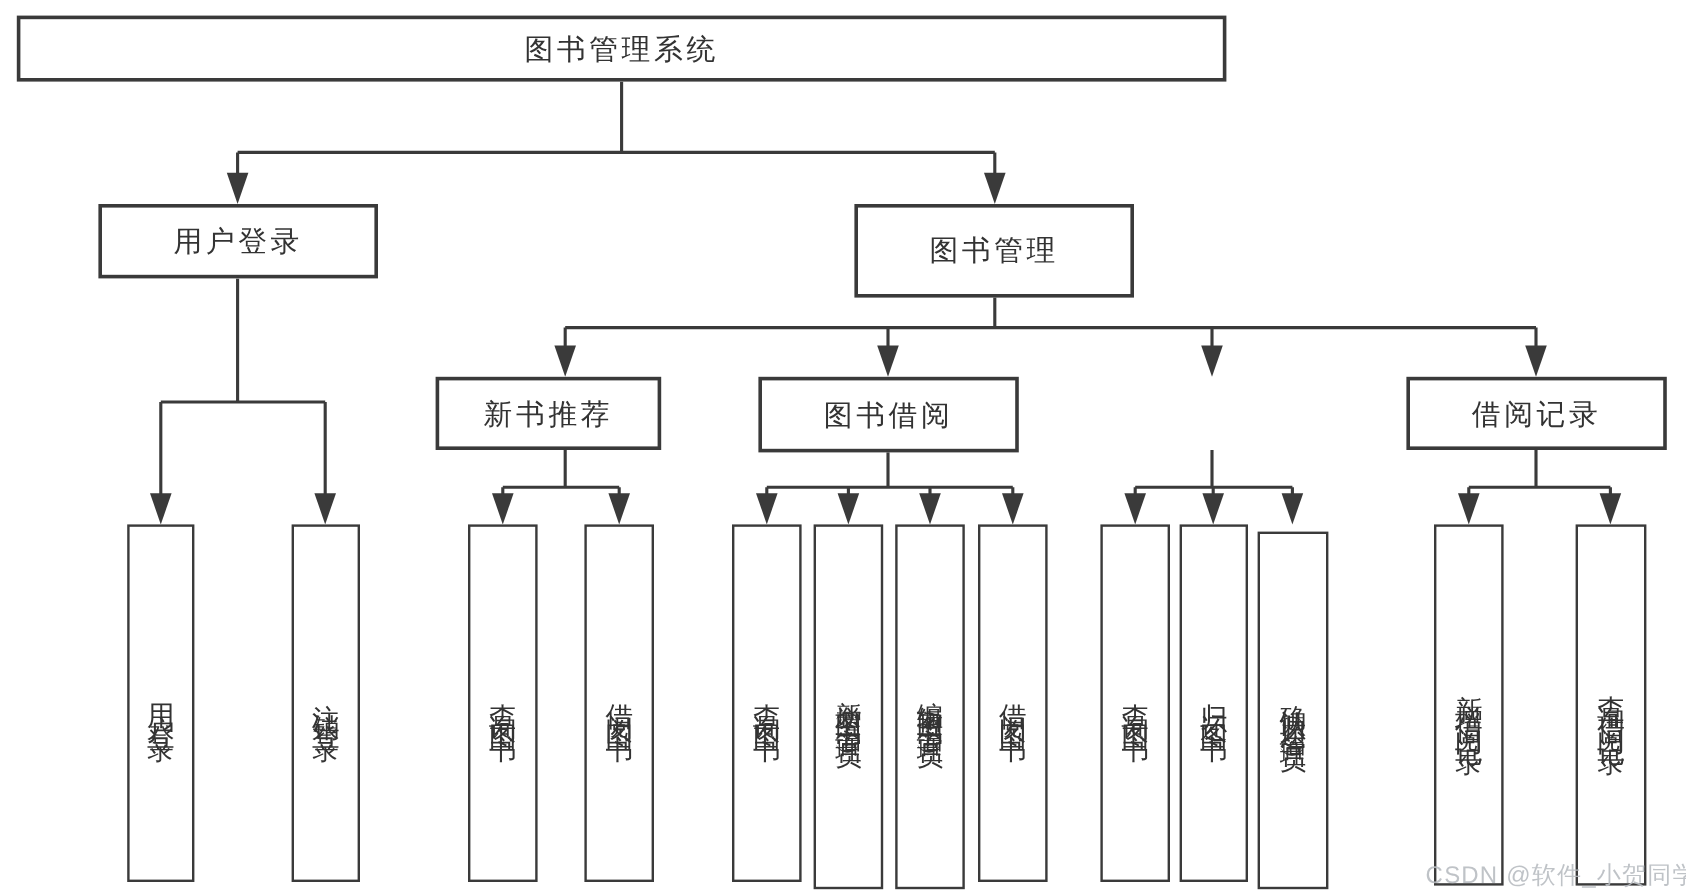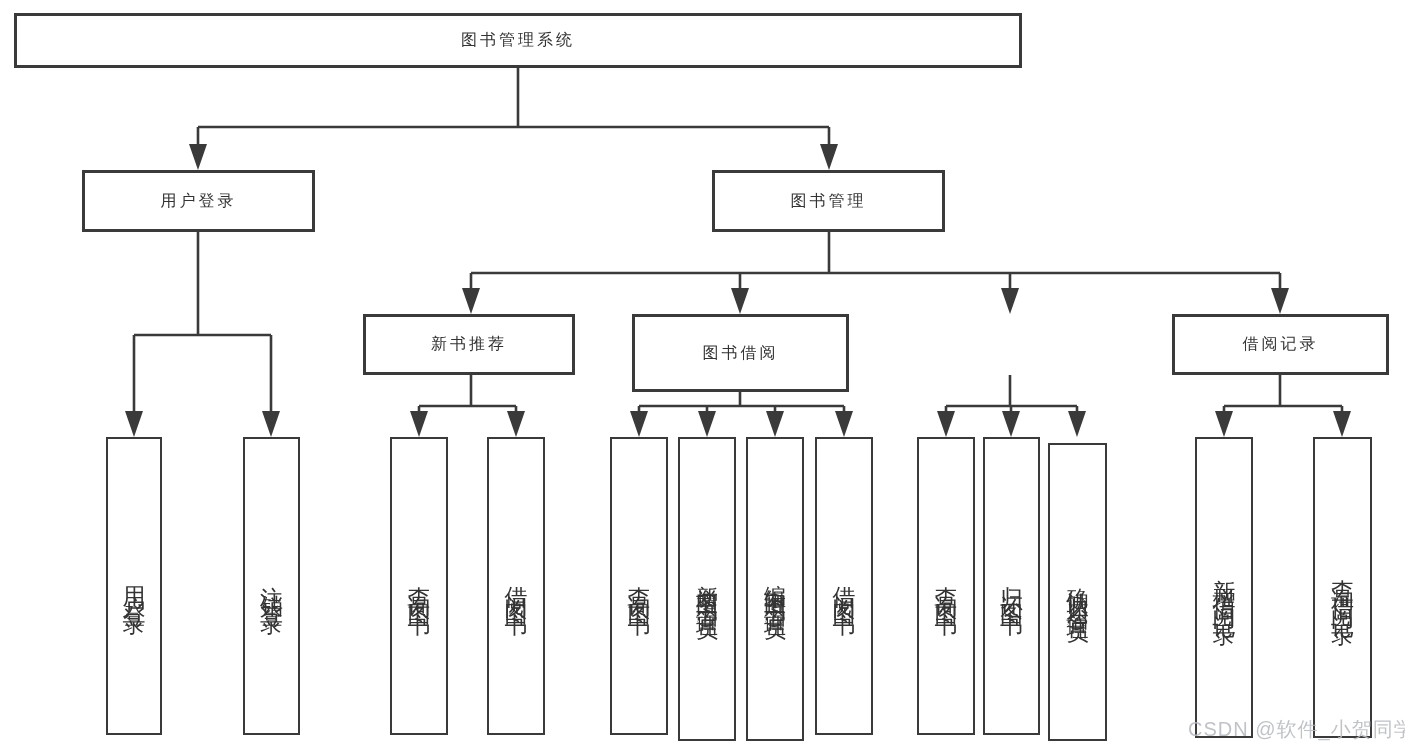--- a/index.html
+++ b/index.html
@@ -20,21 +20,21 @@
   svg.connectors{position:absolute;left:0;top:0;z-index:1;}
   svg.connectors .ln{stroke:var(--line);stroke-width:2.6;fill:none;}
   svg.connectors .ar{fill:var(--line);stroke:none;}
   .box{
     position:absolute;
     box-sizing:border-box;
     background:#fff;
     border:3px solid var(--line);
     display:flex;align-items:center;justify-content:center;
     z-index:2;
-    font-size:16px;
+    font-size:24px;
     letter-spacing:3px;
     color:var(--text);
     white-space:nowrap;
   }
   .leaf{
     border-width:2.5px;
     font-size:23px;
     white-space:normal;
   }
   .leaf span{
@@ -96,24 +96,24 @@
       <polygon points="1002,411 1020,411 1011,437"></polygon>
       <polygon points="1068,411 1086,411 1077,437"></polygon>
       <polygon points="1215,411 1233,411 1224,437"></polygon>
       <polygon points="1333,411 1351,411 1342,437"></polygon>
     </g>
   </svg>
 
   <div class="box" style="left:14px;top:13px;width:1008px;height:55px;">图书管理系统</div>
 
   <div class="box" style="left:82px;top:170px;width:233px;height:62px;">用户登录</div>
-  <div class="box" style="left:712px;top:170px;width:233px;height:62px;">图书管理</div>
+  <div class="box" style="left:712px;top:170px;width:233px;height:78px;">图书管理</div>
 
-  <div class="box" style="left:363px;top:314px;width:212px;height:61px;text-align:center;">新书推荐</div>
-  <div class="box" style="left:632px;top:314px;width:217px;height:78px;font-family:Liberation Mono, monospace;">图书借阅</div>
+  <div class="box" style="left:363px;top:314px;width:188px;height:61px;text-align:center;">新书推荐</div>
+  <div class="box" style="left:632px;top:314px;width:217px;height:63px;font-family:Liberation Mono, monospace;">图书借阅</div>
   <div class="box" style="left:1172px;top:314px;width:217px;height:61px;">借阅记录</div>
 
   <div class="box leaf" style="left:106px;top:437px;width:56px;height:298px;">
     <span>用户登录</span>
   </div>
   <div class="box leaf" style="left:243px;top:437px;width:57px;height:298px;">
     <span>注销登录</span>
   </div>
 
   <div class="box leaf" style="left:390px;top:437px;width:58px;height:298px;">

